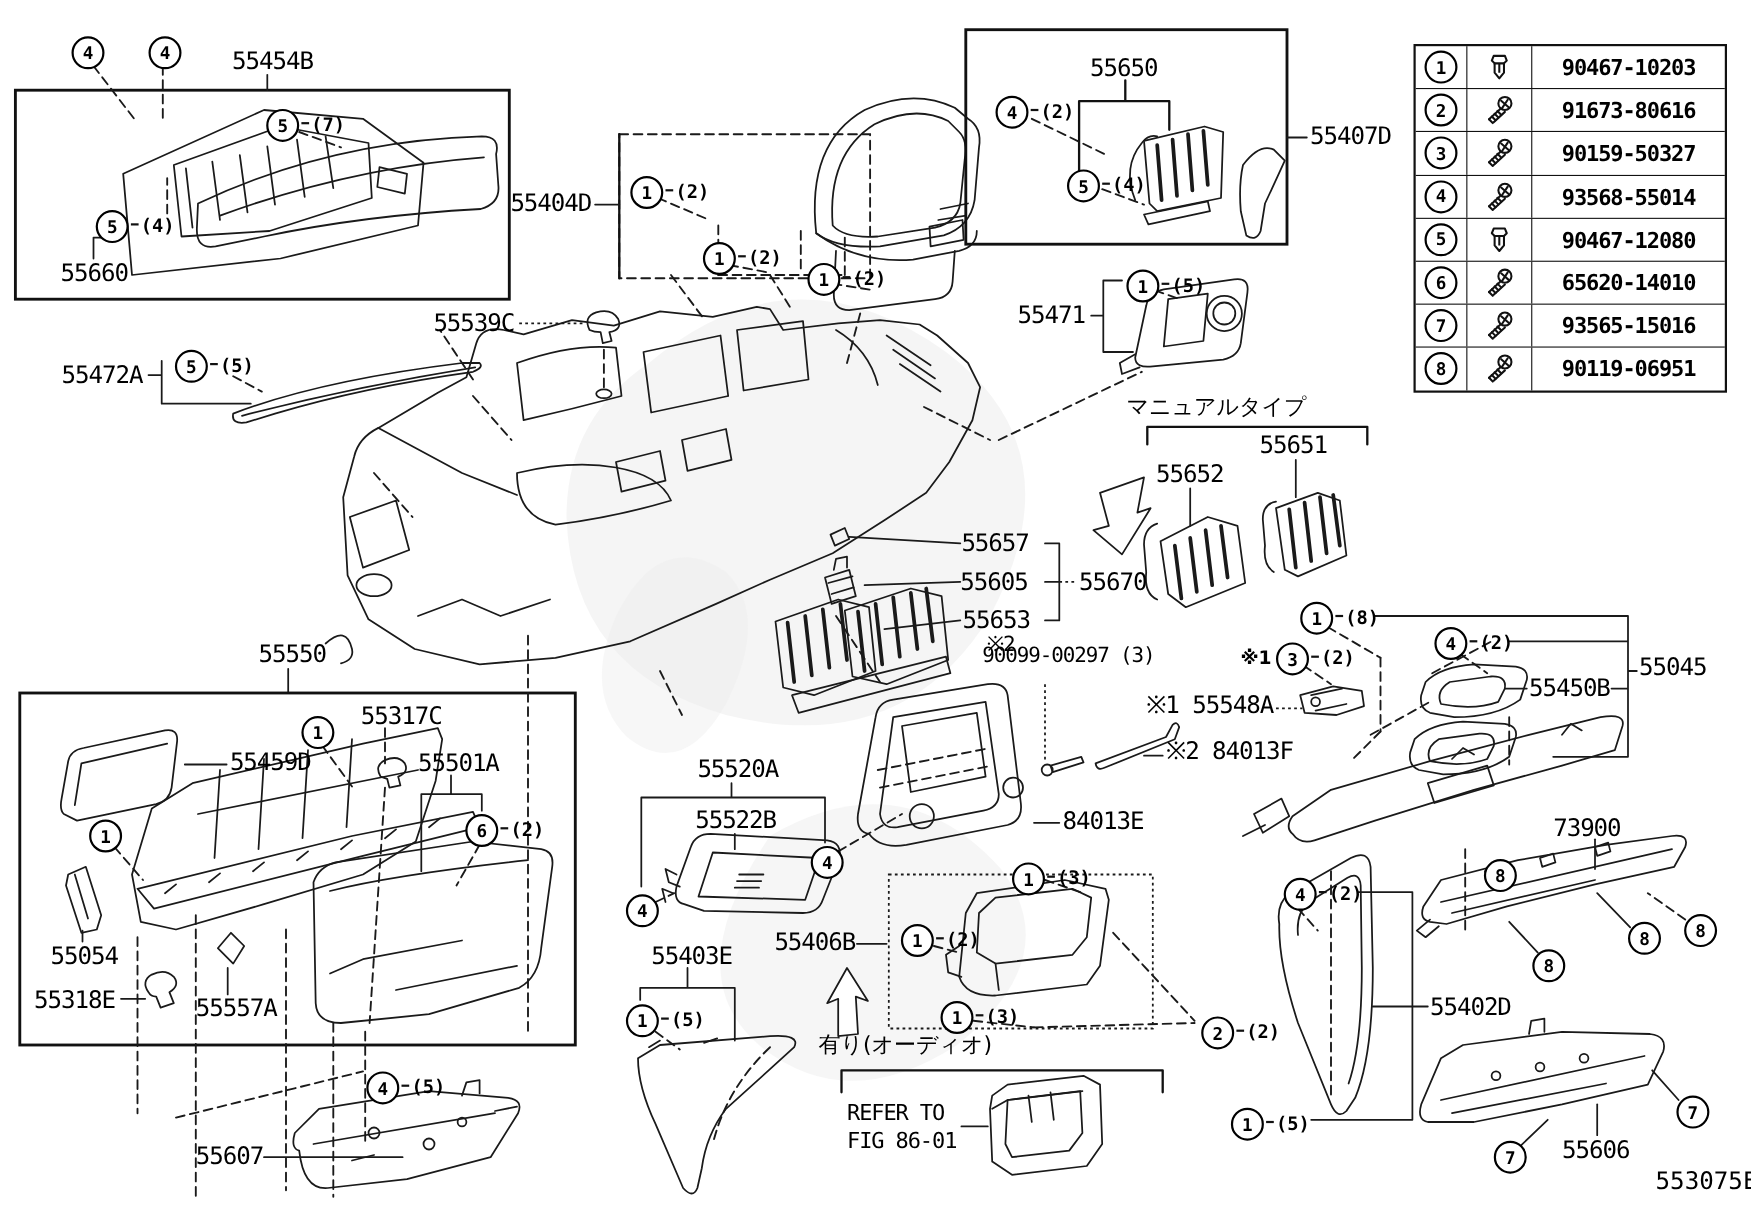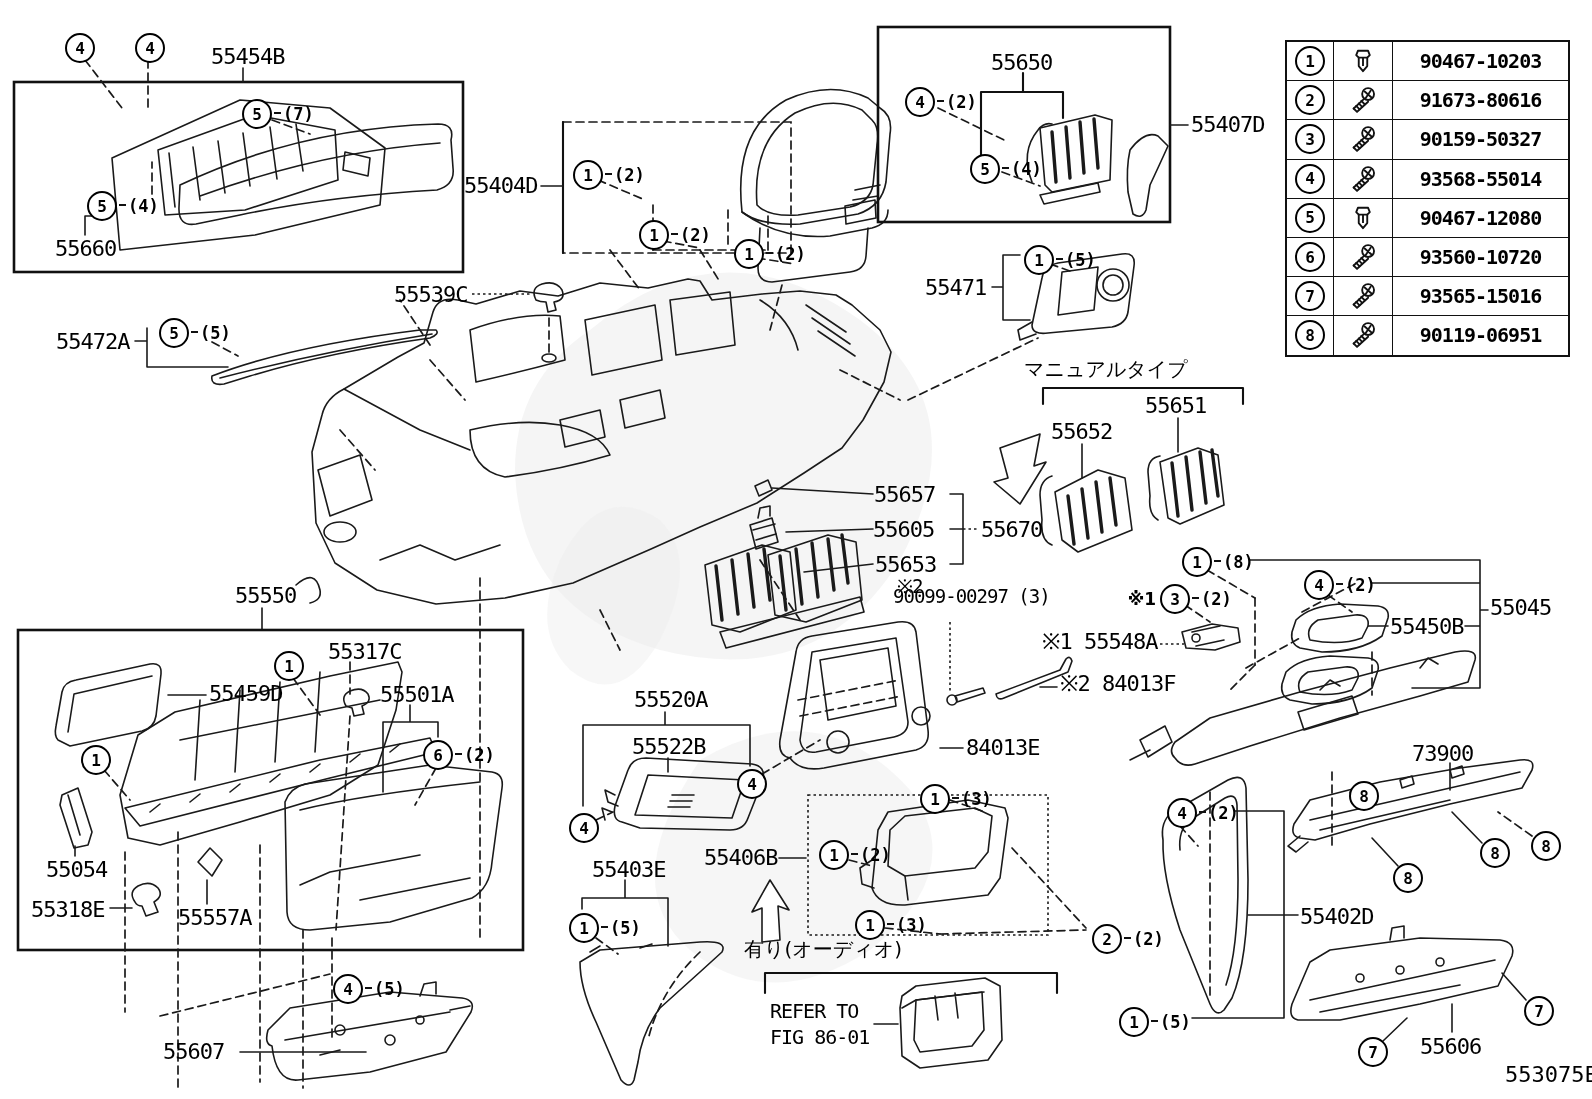--- a/index.html
+++ b/index.html
@@ -447,21 +447,21 @@
       <div class="plabel" style="left: 1490px; top: 596px;">55045</div>
       <div class="plabel" style="left: 1060px; top: 672px;">※2 84013F</div>
       <div class="plabel" style="left: 966px; top: 736px;">84013E</div>
       <div class="plabel" style="left: 235px; top: 584px;">55550</div>
       <div class="plabel" style="left: 328px; top: 640px;">55317C</div>
       <div class="plabel" style="left: 209px; top: 682px;">55459D</div>
       <div class="plabel" style="left: 380px; top: 683px;">55501A</div>
       <div class="plabel" style="left: 46px; top: 858px;">55054</div>
       <div class="plabel" style="left: 31px; top: 898px;">55318E</div>
       <div class="plabel" style="left: 178px; top: 906px;">55557A</div>
-      <div class="plabel" style="left: 163px; top: 1040px;">55607</div>
+      <div class="plabel" style="left: 178px; top: 1040px;">55607</div>
       <div class="plabel" style="left: 634px; top: 688px; text-align: center;">55520A</div>
       <div class="plabel" style="left: 632px; top: 735px;">55522B</div>
       <div class="plabel" style="left: 592px; top: 858px;">55403E</div>
       <div class="plabel" style="left: 704px; top: 846px;">55406B</div>
       <div class="plabel" style="left: 1412px; top: 742px;">73900</div>
       <div class="plabel" style="left: 1300px; top: 905px;">55402D</div>
       <div class="plabel" style="left: 1420px; top: 1035px;">55606</div>
       <div class="plabel jp" style="left: 1024px; top: 358px;">マニュアルタイプ</div>
       <div class="plabel jp" style="left: 744px; top: 938px;">有り(オーディオ)</div>
       <div class="plabel ref" style="left: 770px; top: 998px;">REFER TO
@@ -661,21 +661,21 @@
         <div class="frow">
           <div class="fcell">
             <span class="fnum">6</span>
           </div>
           <div class="fcell mid">
             <svg width="34" height="34" viewBox="0 0 40 40">
               <use href="#sym-screw"></use>
             </svg>
           </div>
           <div class="fcell">
-            <span class="fpart">93560-10720</span>
+            <span class="fpart">65620-14010</span>
           </div>
         </div>
         <div class="frow">
           <div class="fcell">
             <span class="fnum">7</span>
           </div>
           <div class="fcell mid">
             <svg width="34" height="34" viewBox="0 0 40 40">
               <use href="#sym-screw"></use>
             </svg>

